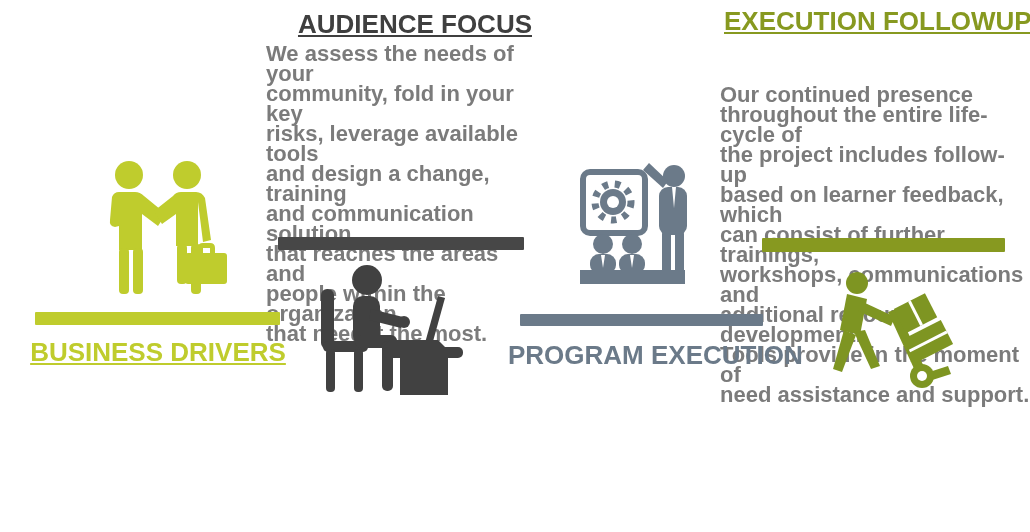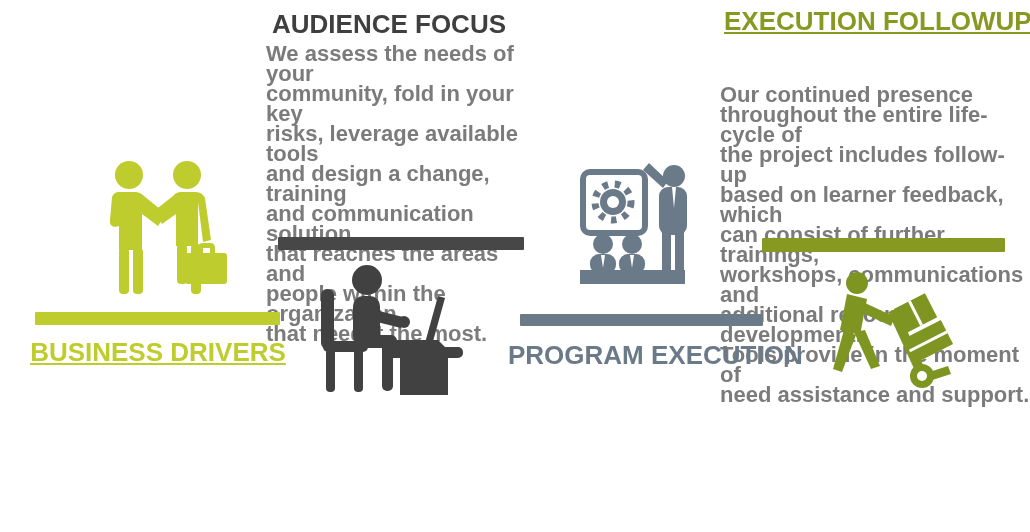--- a/index.html
+++ b/index.html
@@ -49,21 +49,21 @@
   .ic-green{color:var(--bright-green);}
   .ic-charcoal{color:#414141;}
   .ic-slate{color:var(--slate);}
   .ic-olive{color:var(--olive-icon);}
 </style>
 </head>
 <body>
 
 <div id="canvas">
 
-  <div class="abs title t-charcoal" style="left:260px;top:9px;width:258px;">AUDIENCE FOCUS</div>
+  <div class="abs title t-charcoal" style="left:286px;top:9px;width:258px;text-decoration:underline;">AUDIENCE FOCUS</div>
 
   <div class="abs body-text" style="left:266px;top:44px;width:270px;">We assess the needs of your
 community, fold in your key
 risks, leverage available tools
 and design a change, training
 and communication solution
 that reaches the areas and
 people within the organization
 that need it the most.</div>
 

